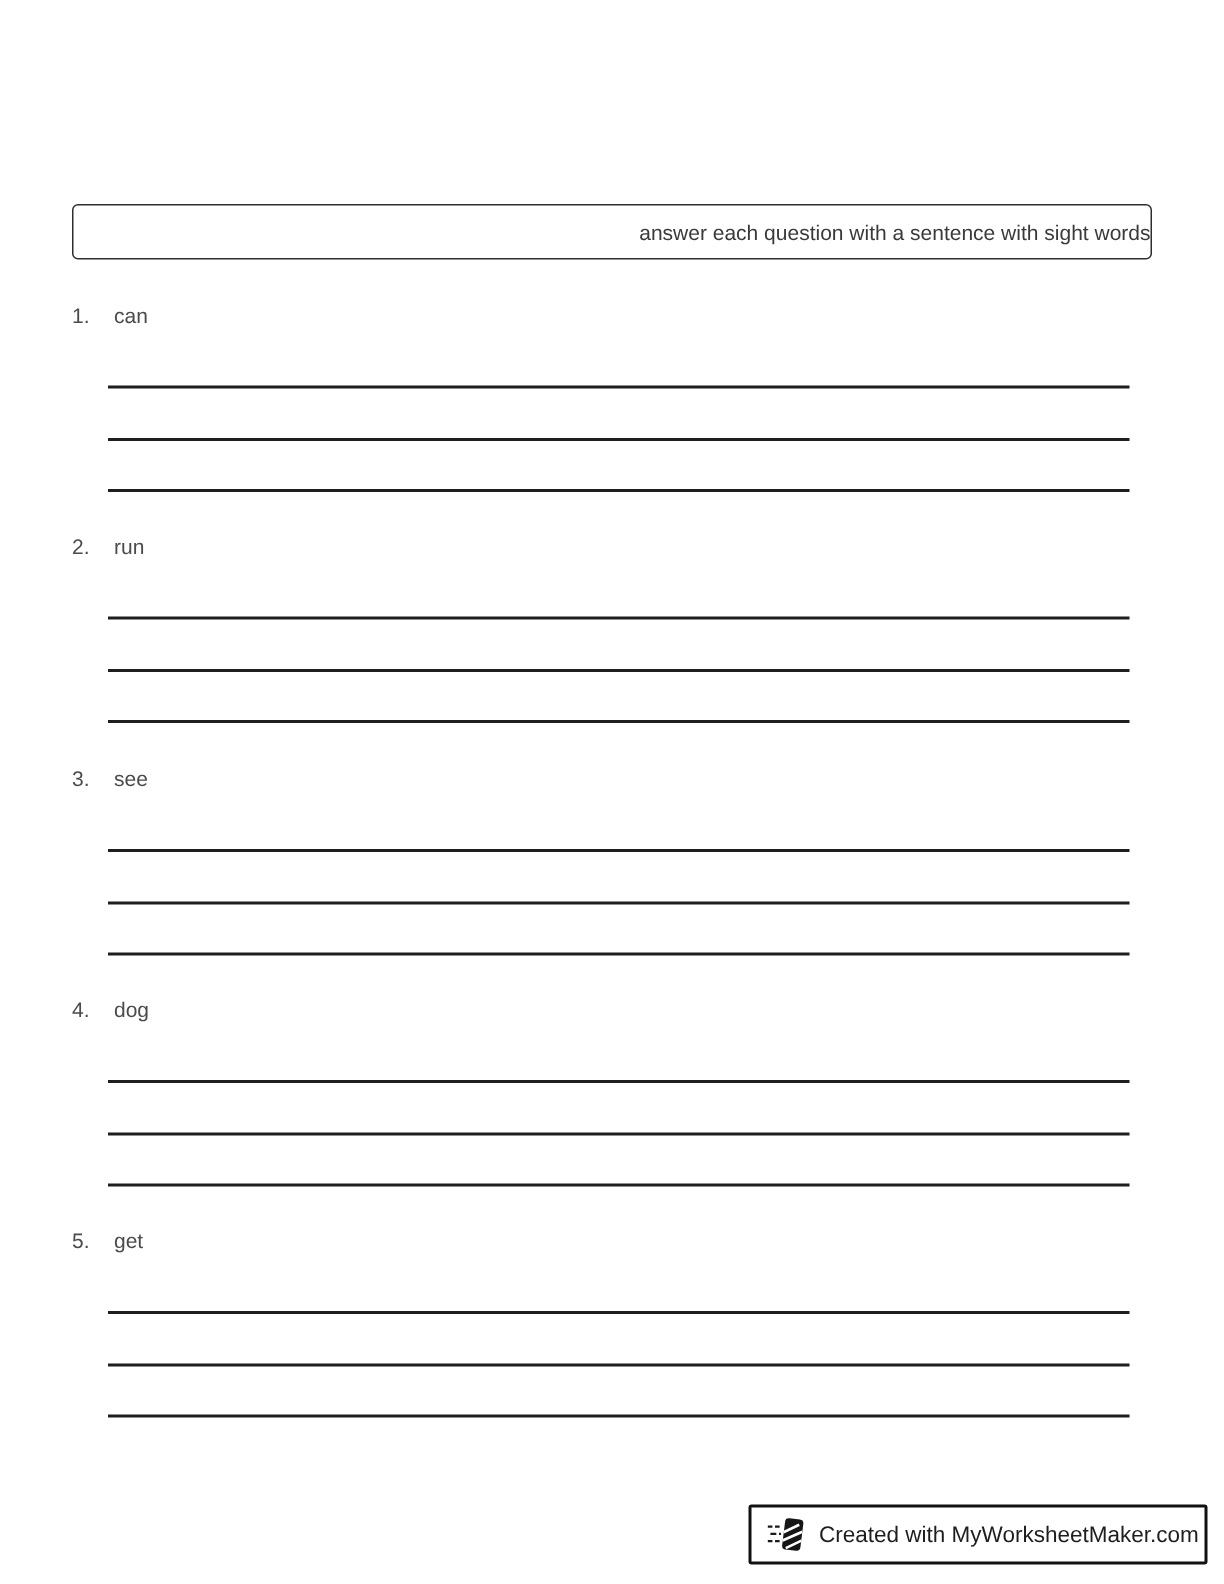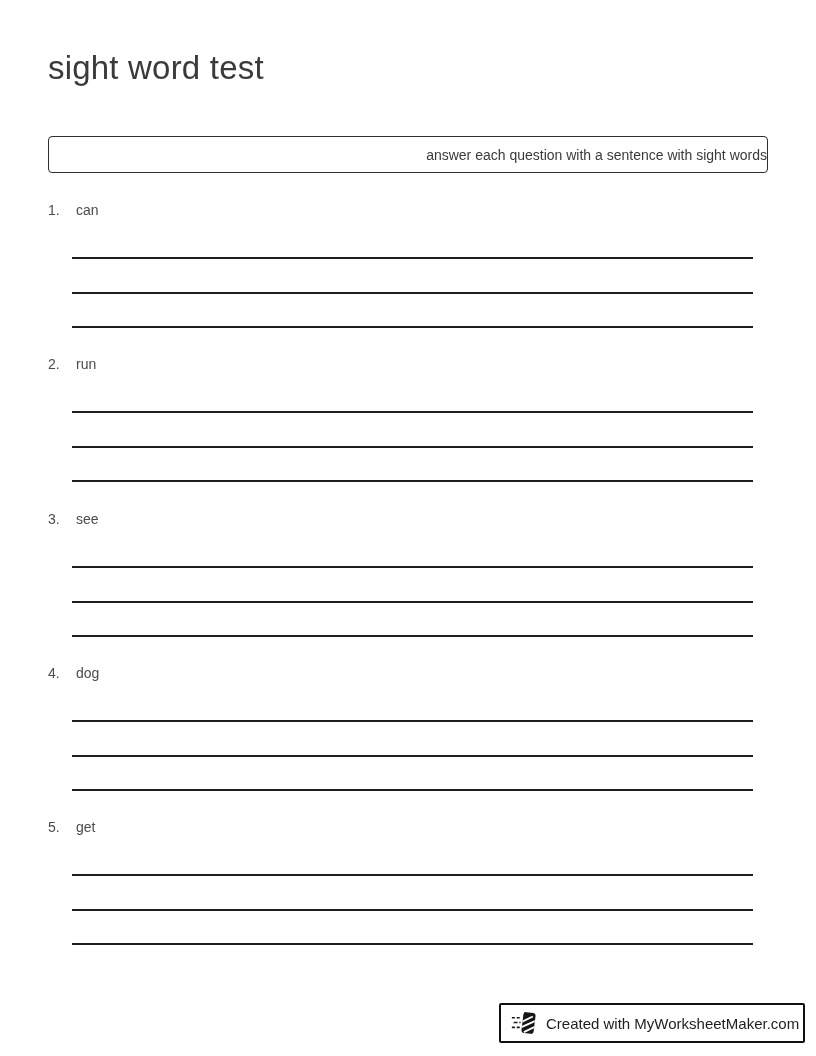--- a/index.html
+++ b/index.html
@@ -100,21 +100,20 @@
     font-size: 15px;
     color: #1e1e1e;
     white-space: nowrap;
   }
 </style>
 </head>
 <body>
 
 <div class="page">
 
-  <h1 class="title">sight word test</h1>
 
   <div class="instruction-box">
     <span class="instruction-text">answer each question with a sentence with sight words</span>
   </div>
 
   <div class="question q1">
     <div class="question-label">
       <span class="question-number">1.</span>
       <span class="question-word">can</span>
     </div>

